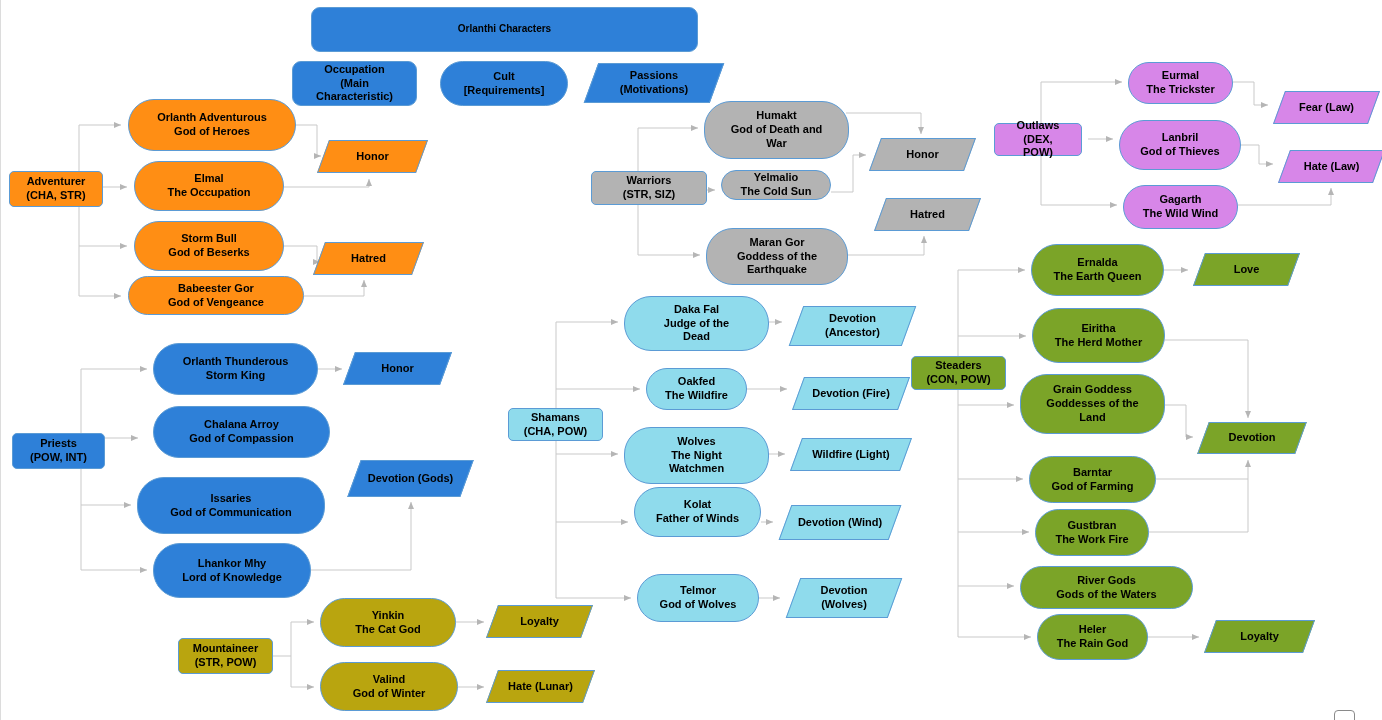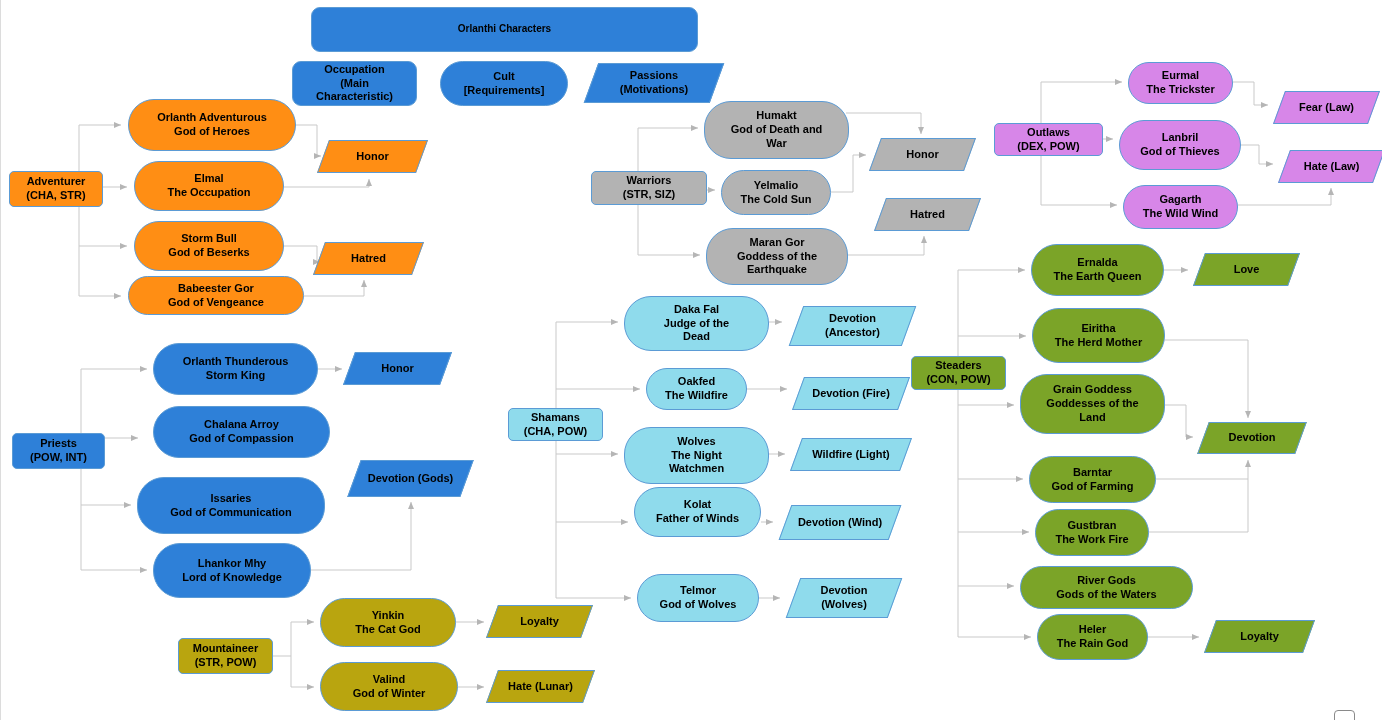--- a/index.html
+++ b/index.html
@@ -213,21 +213,21 @@
   </div>
 
   <div class="node rect f-gray" style="left:590px;top:171px;width:116px;height:34px;">
     <span>Warriors</span>
     <span>(STR, SIZ)</span>
   </div>
   <div class="node stadium f-gray med" style="left:703px;top:101px;width:145px;height:58px;">
     <span>Humakt</span>
     <span>God of Death and War</span>
   </div>
-  <div class="node stadium f-gray" style="left:720px;top:170px;width:110px;height:45px;">
+  <div class="node stadium f-gray" style="left:720px;top:170px;width:110px;height:30px;">
     <span>Yelmalio</span>
     <span>The Cold Sun</span>
   </div>
   <div class="node stadium f-gray med" style="left:705px;top:228px;width:142px;height:57px;">
     <span>Maran Gor</span>
     <span>Goddess of the Earthquake</span>
   </div>
   <div class="node para f-gray" style="left:874px;top:138px;width:95px;height:33px;">
     <span>Honor</span>
   </div>
@@ -268,21 +268,21 @@
   <div class="node para f-cyan" style="left:795px;top:438px;width:110px;height:33px;">
     <span>Wildfire (Light)</span>
   </div>
   <div class="node para f-cyan" style="left:784px;top:505px;width:110px;height:35px;">
     <span>Devotion (Wind)</span>
   </div>
   <div class="node para f-cyan" style="left:792px;top:578px;width:102px;height:40px;">
     <span>Devotion (Wolves)</span>
   </div>
 
-  <div class="node rect f-purple" style="left:993px;top:123px;width:109px;height:33px;">
+  <div class="node rect f-purple" style="left:993px;top:123px;width:88px;height:33px;">
     <span>Outlaws</span>
     <span>(DEX, POW)</span>
   </div>
   <div class="node stadium f-purple" style="left:1127px;top:62px;width:105px;height:42px;">
     <span>Eurmal</span>
     <span>The Trickster</span>
   </div>
   <div class="node stadium f-purple" style="left:1118px;top:120px;width:122px;height:50px;">
     <span>Lanbril</span>
     <span>God of Thieves</span>

